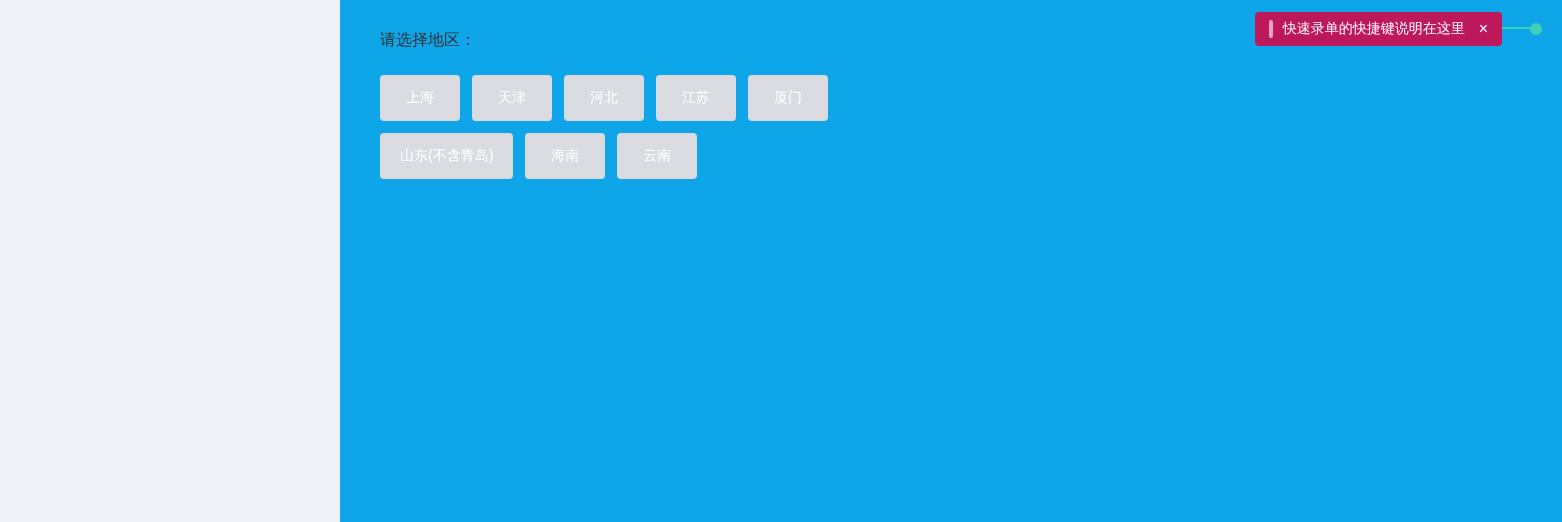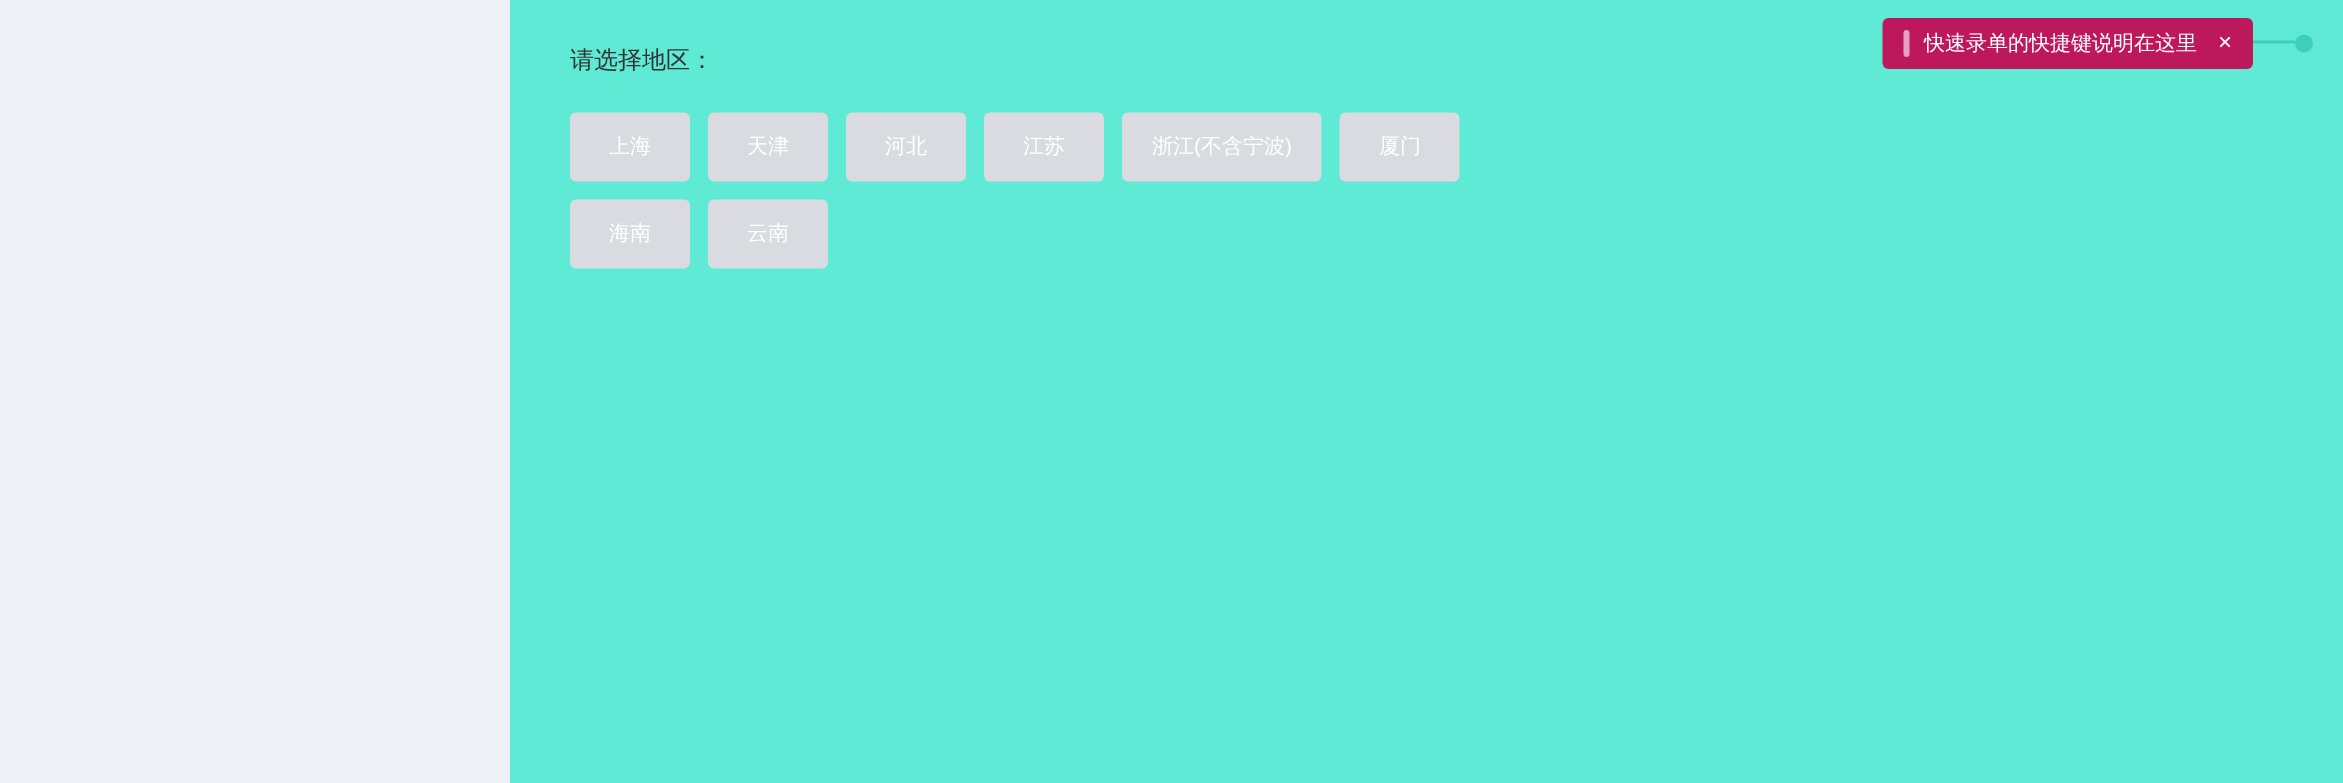--- a/index.html
+++ b/index.html
@@ -25,21 +25,21 @@
       height: 100%;
       background: #eef0f6;
     }
 
     .main-content {
       position: absolute;
       left: 340px;
       top: 0;
       right: 0;
       bottom: 0;
-      background: #5eead4;
+      background: #0ea5e9;
       padding: 30px 40px;
     }
 
     .page-label {
       font-size: 16px;
       color: #333;
       font-weight: normal;
       margin-bottom: 24px;
     }
 
@@ -125,24 +125,24 @@
 <div class="left-panel"></div>
 
 <div class="main-content">
   <div class="page-label">请选择地区：</div>
 
   <div class="region-buttons-row" id="row1-container">
       <button class="region-btn">上海</button>
       <button class="region-btn">天津</button>
       <button class="region-btn">河北</button>
       <button class="region-btn">江苏</button>
-      <button class="region-btn">浙江(不含宁波)</button>
       <button class="region-btn">厦门</button>
     </div>
   <div class="region-buttons-row" id="row2-container">
+      <button class="region-btn">山东(不含青岛)</button>
       <button class="region-btn">海南</button>
       <button class="region-btn">云南</button>
     </div>
 </div>
 
 <div class="tooltip-bar">
   <span class="bar-accent"></span>
   <span>快速录单的快捷键说明在这里</span>
   <button class="close-btn">×</button>
 </div>

